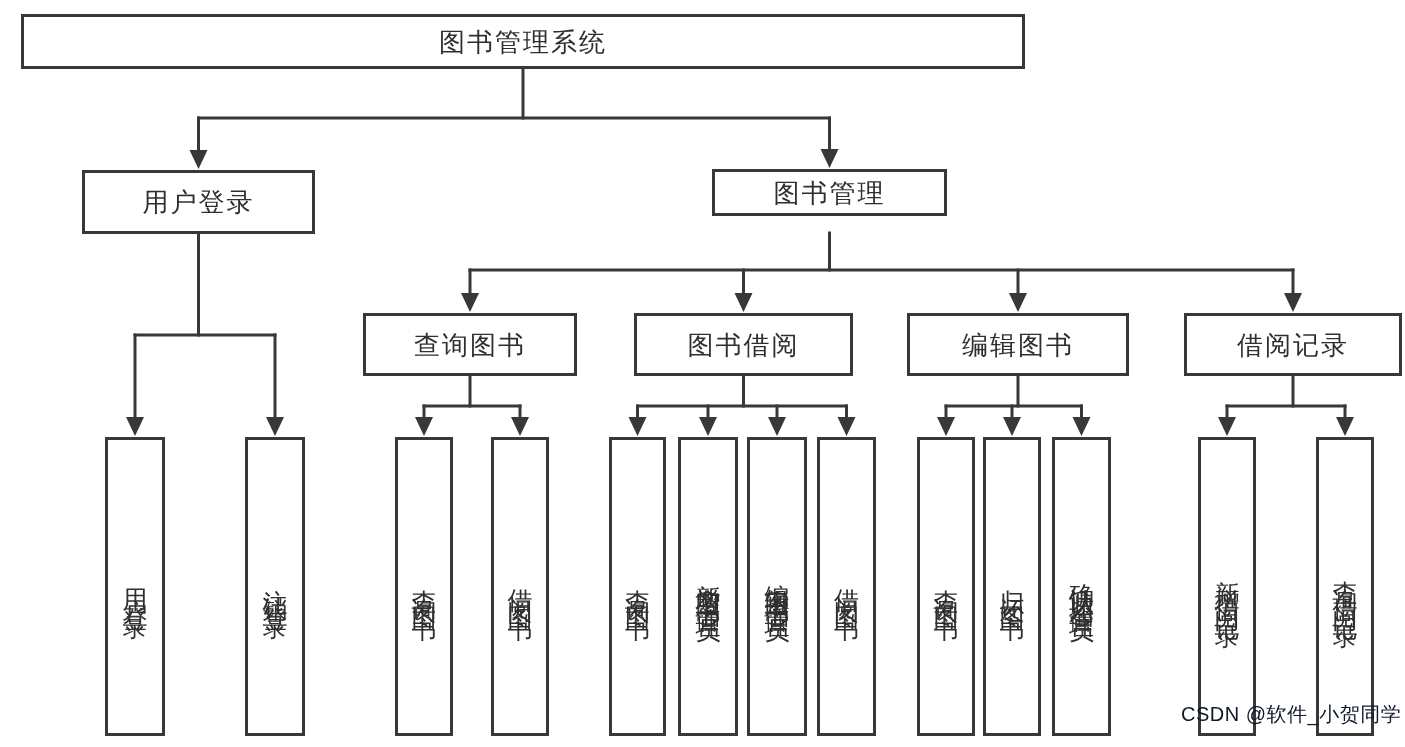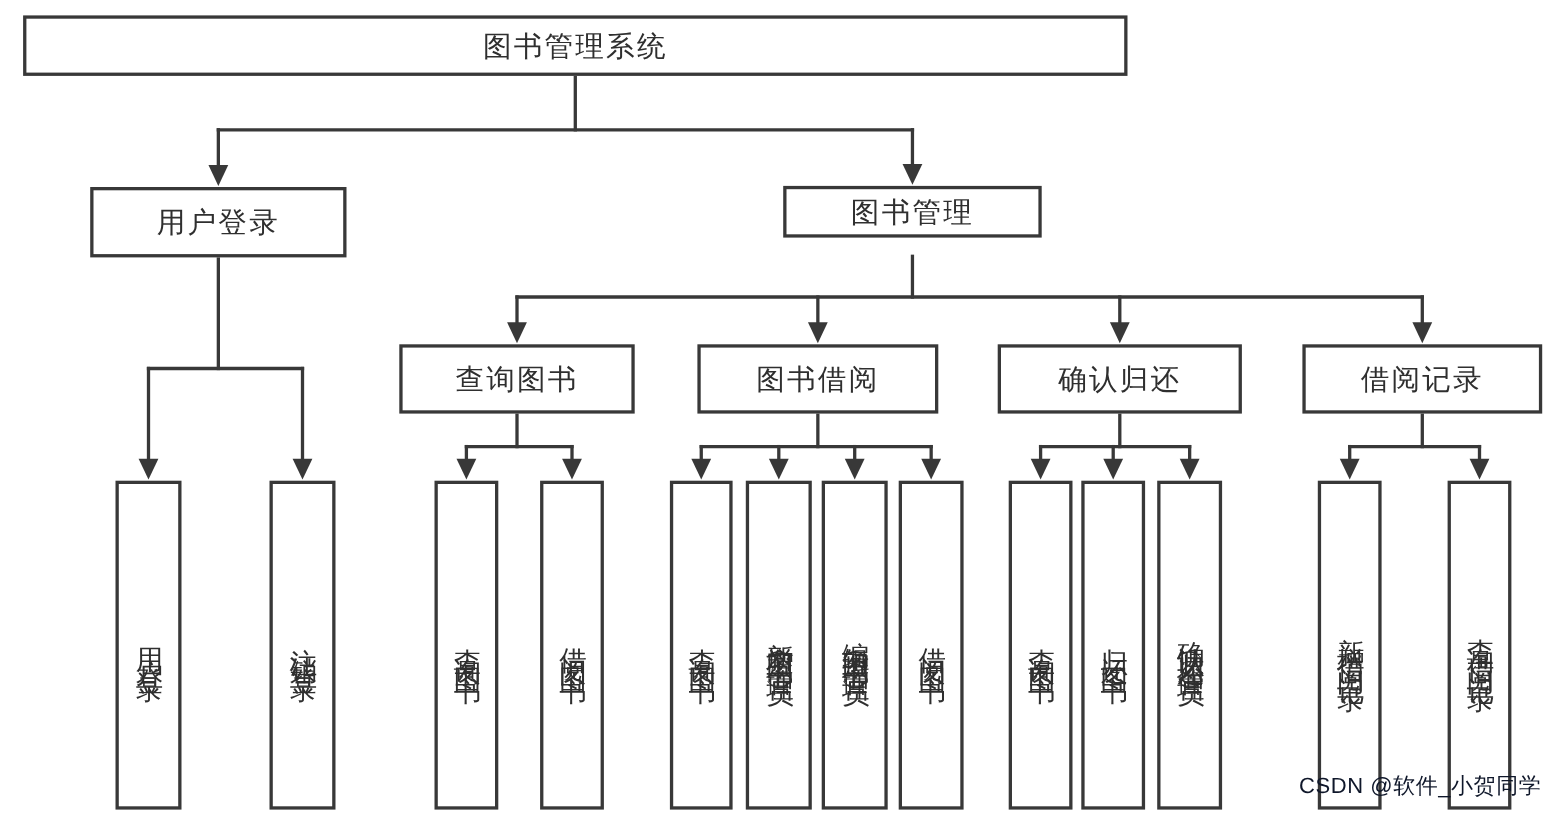--- a/index.html
+++ b/index.html
@@ -127,21 +127,21 @@
     <div class="node h" style="left: 712px; top: 169px; width: 235px; height: 47px;">
       <span class="lbl">图书管理</span>
     </div>
     <div class="node h" style="left: 363px; top: 313px; width: 214px; height: 63px;">
       <span class="lbl">查询图书</span>
     </div>
     <div class="node h" style="left: 634px; top: 313px; width: 219px; height: 63px;">
       <span class="lbl">图书借阅</span>
     </div>
     <div class="node h" style="left: 907px; top: 313px; width: 222px; height: 63px;">
-      <span class="lbl">确认归还</span>
+      <span class="lbl">编辑图书</span>
     </div>
     <div class="node h" style="left: 1184px; top: 313px; width: 218px; height: 63px;">
       <span class="lbl">借阅记录</span>
     </div>
     <div class="node v" style="left: 105px; top: 437px; width: 60px; height: 299px;">
       <span class="lbl">用户登录</span>
     </div>
     <div class="node v" style="left: 245px; top: 437px; width: 60px; height: 299px;">
       <span class="lbl">注销登录</span>
     </div>

